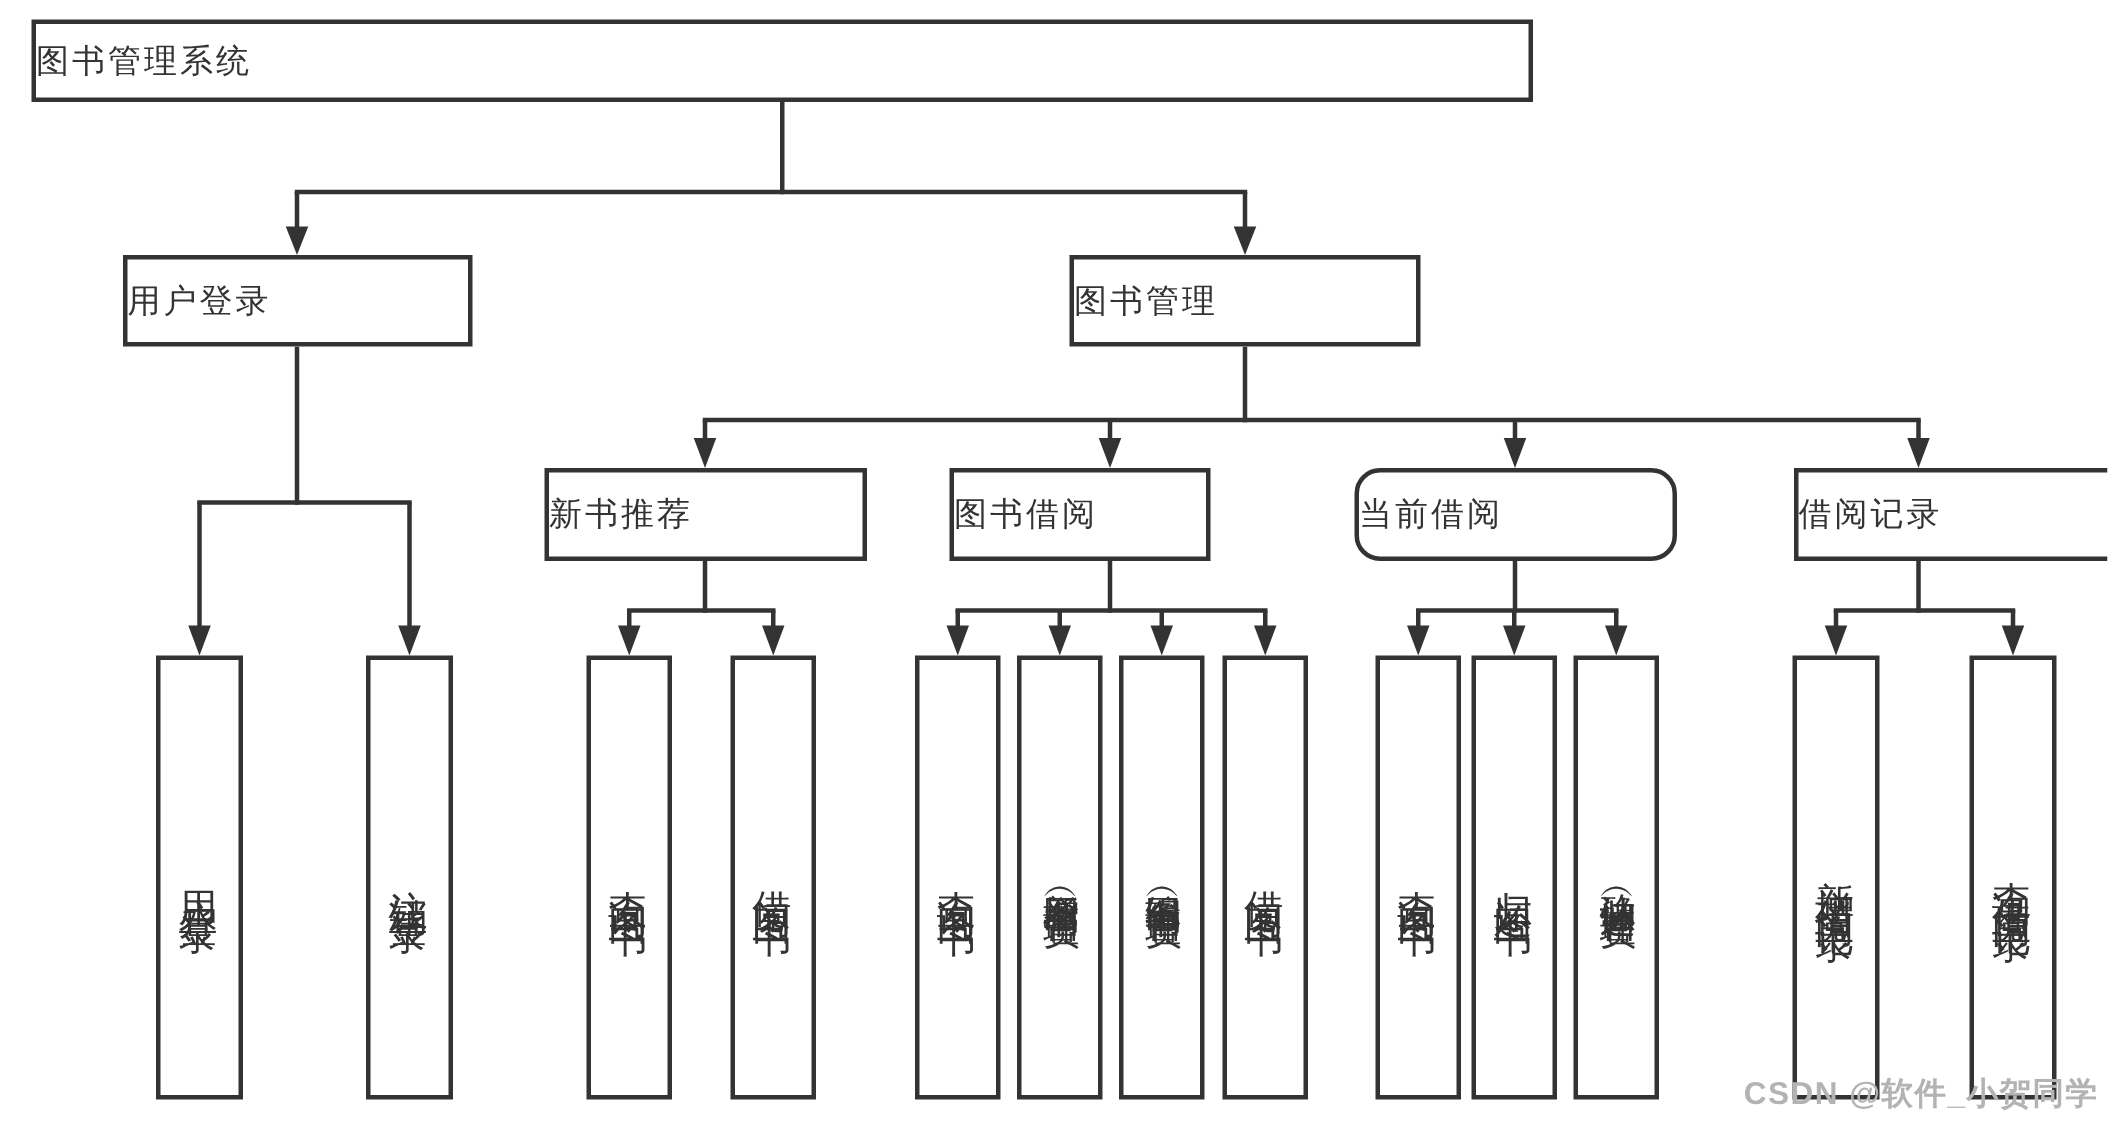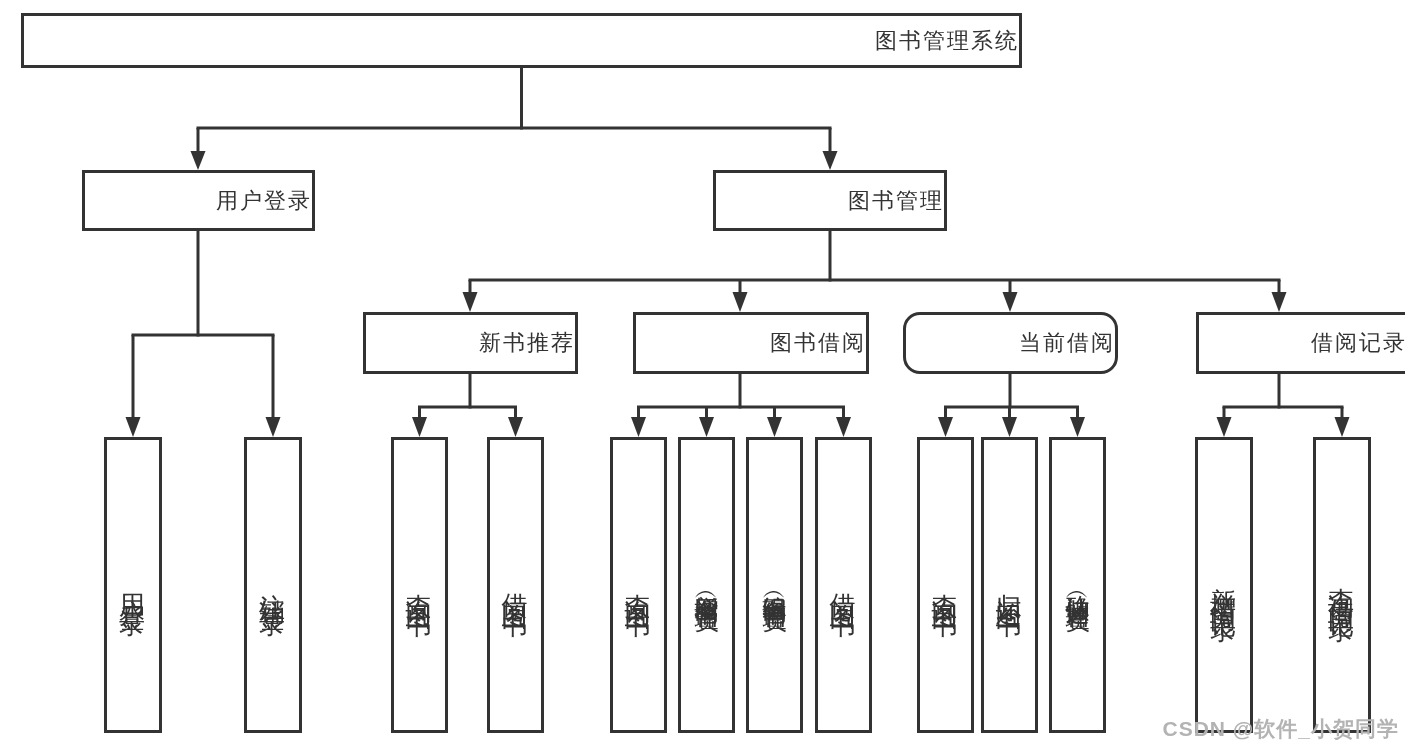--- a/index.html
+++ b/index.html
@@ -7,28 +7,28 @@
   .canvas {
     position:relative; width:1405px; height:747px; background:var(--bg);
     font-family:"Liberation Sans","DejaVu Sans",sans-serif; color:var(--text);
     overflow:hidden;
   }
   .connectors { position:absolute; left:0; top:0; width:1405px; height:747px; }
   .connectors line { stroke:var(--line); stroke-width:3; }
   .connectors polygon { fill:var(--line); }
   .node {
     position:absolute; box-sizing:border-box; border:3px solid var(--line);
-    background:#fff; display:flex; align-items:center; justify-content:flex-end;
+    background:#fff; display:flex; align-items:center; justify-content:flex-start;
     font-size:22px; letter-spacing:2px; white-space:nowrap;
   }
   #n-root    { left:21px;  top:13px;  width:1001px; height:55px; }
   #n-login   { left:82px;  top:170px; width:233px;  height:61px; }
   #n-mgmt    { left:713px; top:170px; width:234px;  height:61px; }
   #n-newbooks{ left:363px; top:312px; width:215px;  height:62px; }
-  #n-borrow  { left:633px; top:312px; width:236px;  height:62px; }
+  #n-borrow  { left:633px; top:312px; width:174px;  height:62px; }
   #n-current { left:903px; top:312px; width:215px;  height:62px;border-radius:17px; }
   #n-records { left:1196px;top:312px; width:214px;  height:62px; }
   .leaf {
     position:absolute; box-sizing:border-box; border:3px solid var(--line);
     background:#fff; top:437px; height:296px; width:57px;
     display:flex; align-items:center; justify-content:center;
   }
   .vtext { writing-mode:vertical-rl; font-size:26px; letter-spacing:6px; white-space:nowrap; }
   .vtext.long { font-size:24px; letter-spacing:2px; }
   #l-login-0   { left:104px; width:58px; }

